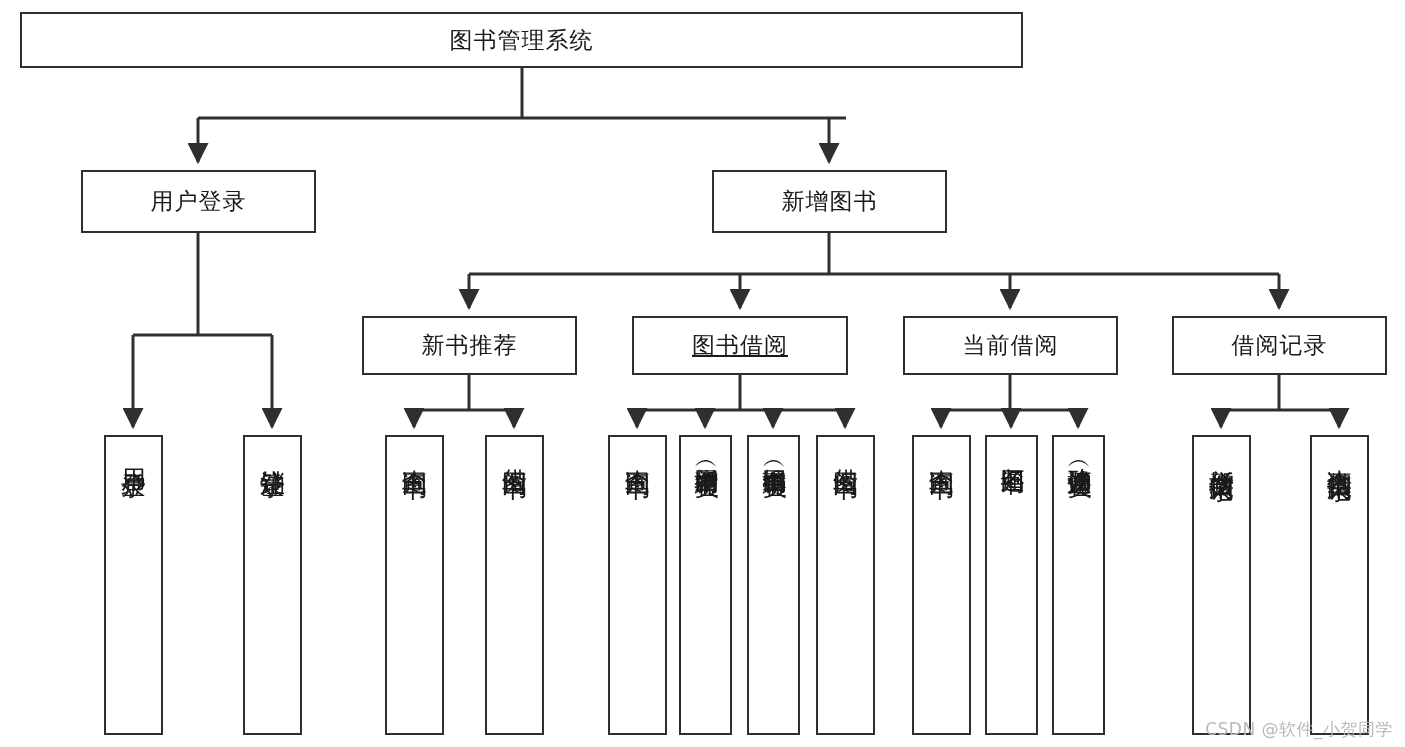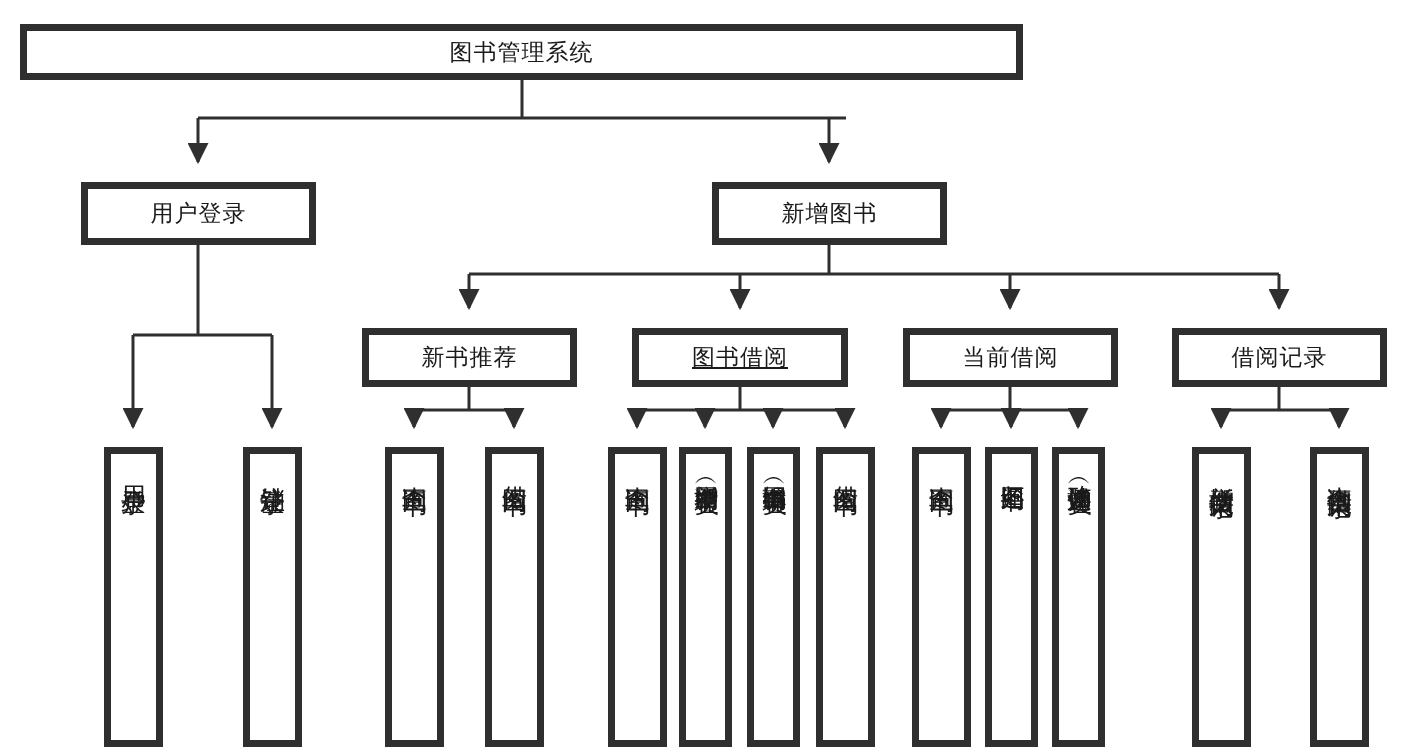--- a/index.html
+++ b/index.html
@@ -2,27 +2,26 @@
 <html><head>
 <meta charset="utf-8">
 <style>
   html,body{margin:0;padding:0;background:#ffffff;}
   body{width:1405px;height:747px;font-family:"DejaVu Sans","Liberation Sans",sans-serif;overflow:hidden;}
   #diagram-root{position:relative;width:1405px;height:747px;background:#fff;}
   svg.wires{position:absolute;left:0;top:0;width:1405px;height:747px;}
   .node{
     position:absolute;
     background:#ffffff;
-    border:7px solid #d946ef;
+    border:2px solid #d946ef;
     box-sizing:border-box;
     display:flex;
     align-items:center;
     justify-content:center;
     color:#1a1a1a;
-    margin-top:12px;
   }
   .node .lbl{
     display:block;
     text-align:center;
     line-height:1.05;
     white-space:pre;
   }
   .node.horiz .lbl{
     font-size:23px;
     letter-spacing:1px;
@@ -163,13 +162,14 @@
   <div class="node vert tight" id="n-lf-10" style="left: 1052px; top: 435px; width: 53px; height: 300px; border-color: rgb(47, 47, 47); background: rgb(255, 255, 255); color: rgb(26, 26, 26);">
     <span class="lbl">确认归还（管理员）</span>
   </div>
   <div class="node vert" id="n-lf-11" style="left: 1192px; top: 435px; width: 59px; height: 300px; border-color: rgb(47, 47, 47); background: rgb(255, 255, 255); color: rgb(26, 26, 26);">
     <span class="lbl">新增借阅记录</span>
   </div>
   <div class="node vert" id="n-lf-12" style="left: 1310px; top: 435px; width: 59px; height: 300px; border-color: rgb(47, 47, 47); background: rgb(255, 255, 255); color: rgb(26, 26, 26);">
     <span class="lbl">查询借阅记录</span>
   </div>
 
+  <div class="watermark" style="color: rgb(185, 185, 185);">CSDN @软件_小贺同学</div>
 </div>
 
 </body></html>

